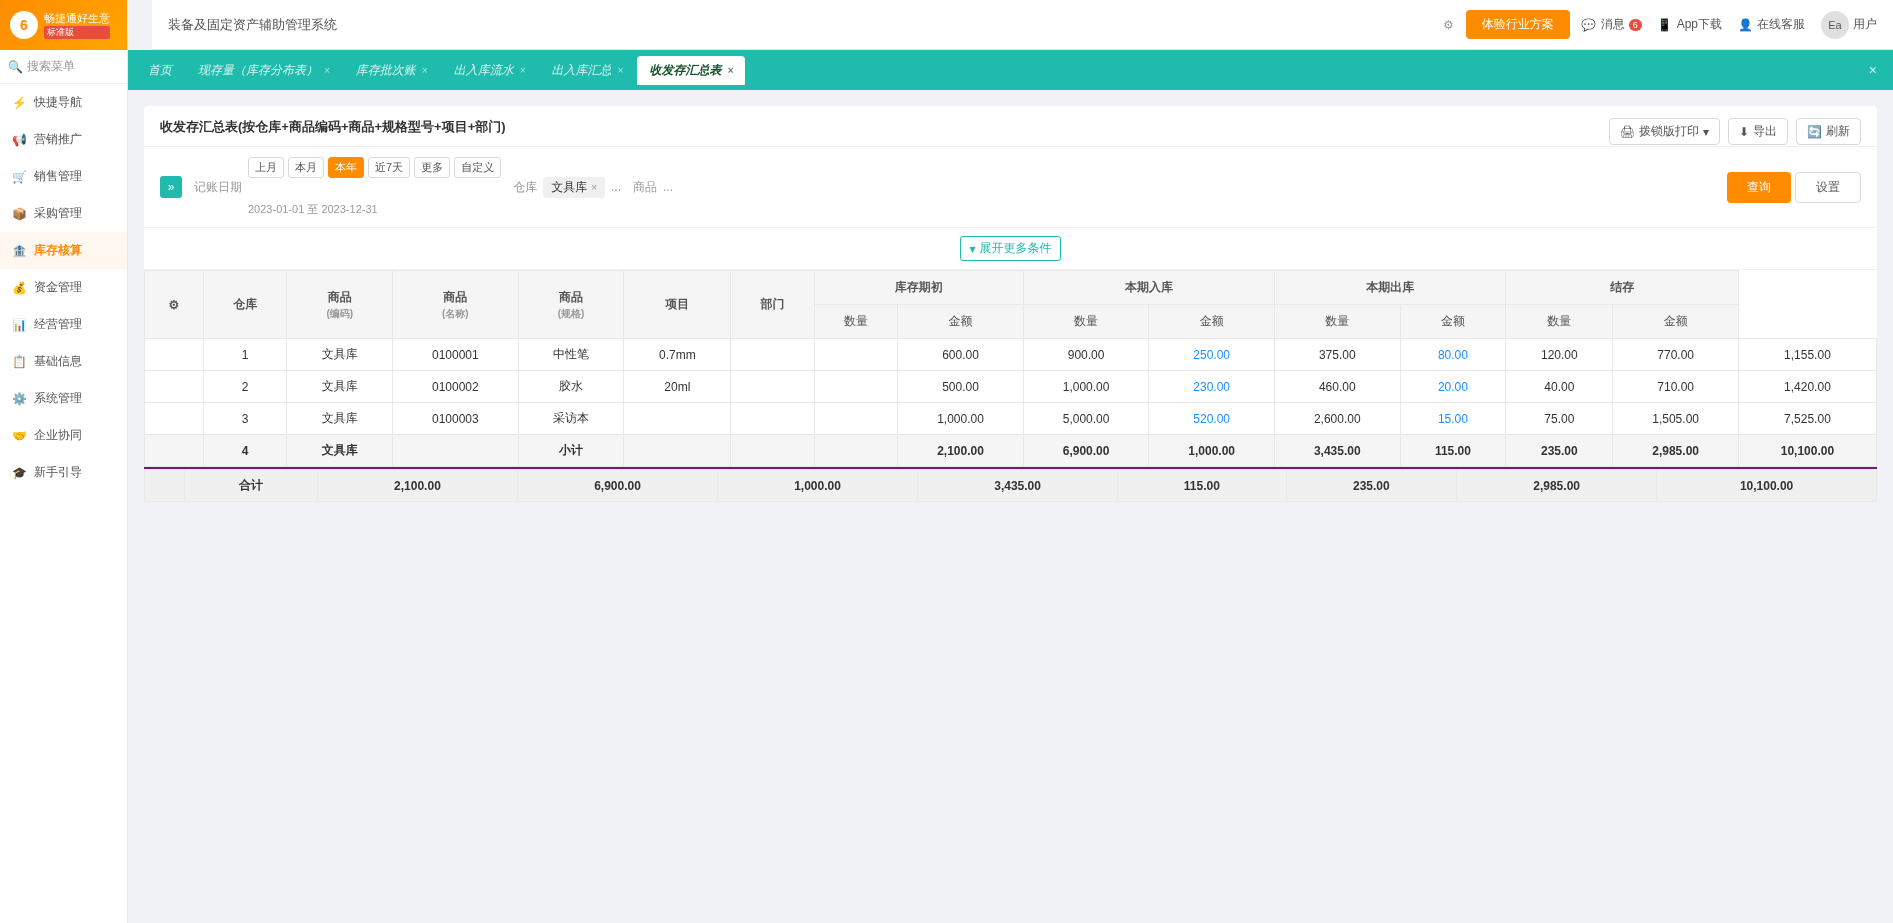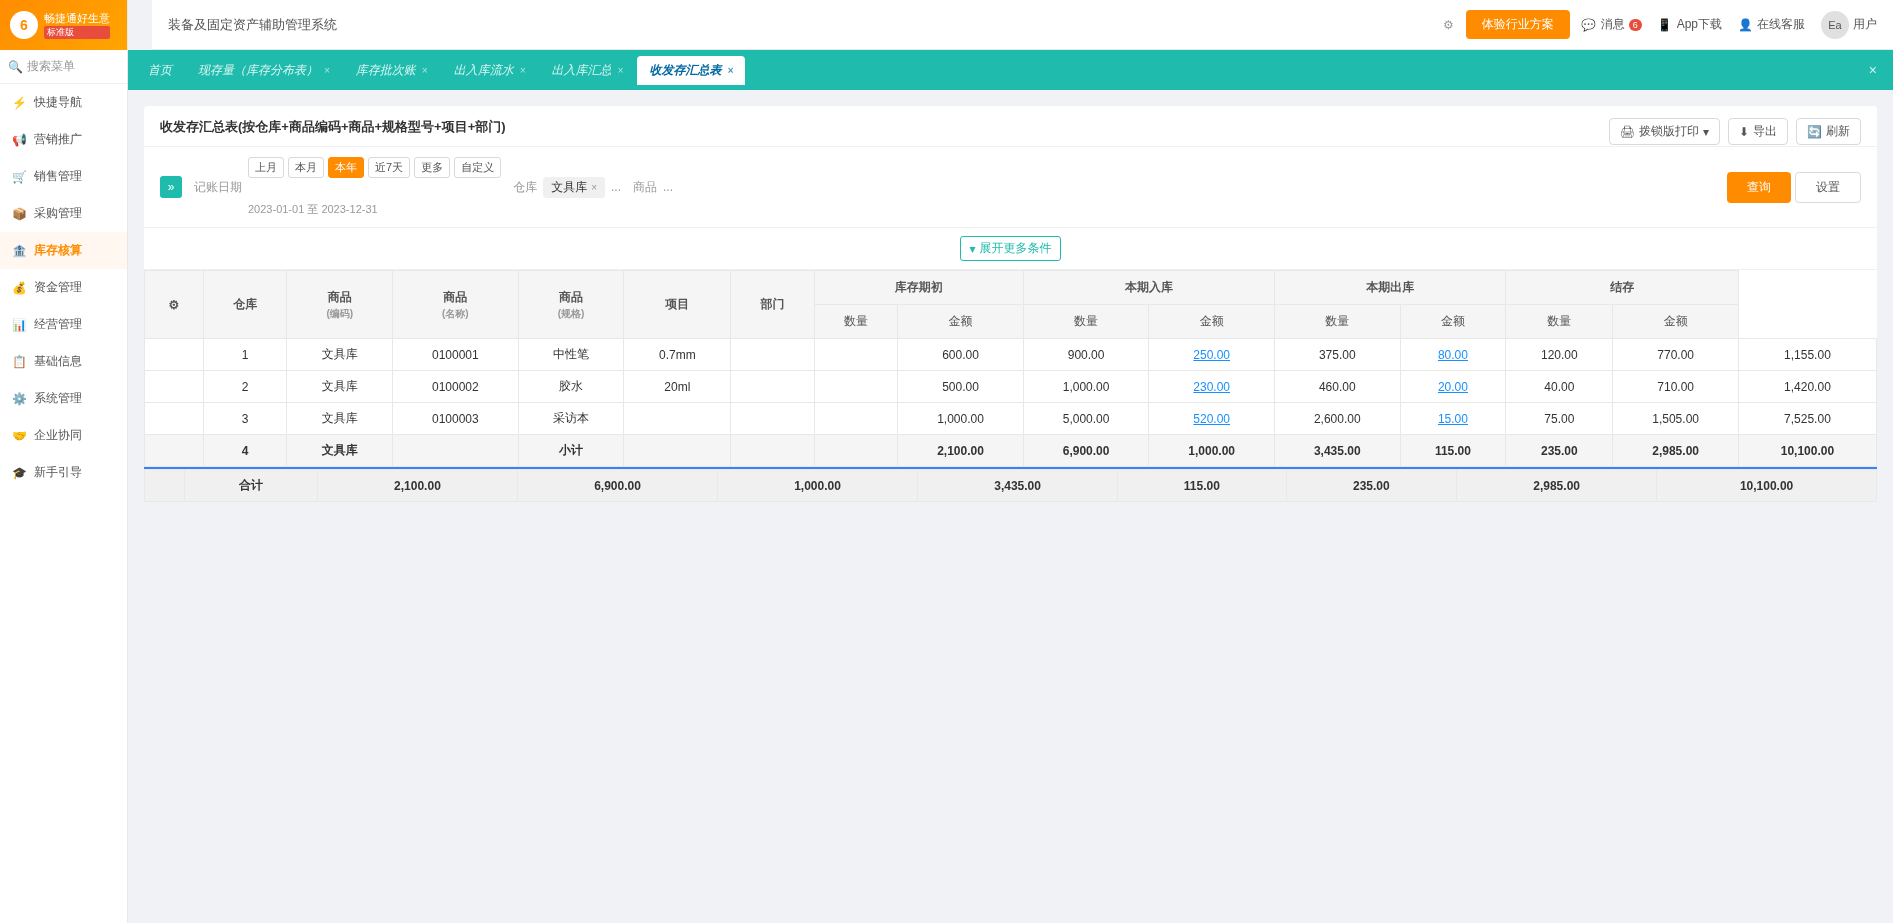--- a/index.html
+++ b/index.html
@@ -55,21 +55,21 @@
     .tab-bar {
       position: fixed; left: 128px; top: 50px; right: 0; height: 40px;
       background: #1fbcad; z-index: 98;
       display: flex; align-items: center; padding: 0 8px; gap: 2px;
     }
     .tab {
       display: flex; align-items: center; gap: 4px;
       padding: 6px 12px; cursor: pointer; border-radius: 4px 4px 0 0;
       font-size: 12px; color: rgba(255,255,255,0.85); white-space: nowrap; font-style: italic;
     }
-    .tab.active { background: #fff; color: #0369a1; font-weight: bold; }
+    .tab.active { background: #fff; color: #14532d; font-weight: bold; }
     .tab-close { font-size: 10px; cursor: pointer; margin-left: 2px; opacity: 0.7; }
 
     
     .main-content {
       margin-left: 128px; margin-top: 90px; padding: 16px;
       min-height: calc(100vh - 90px);
     }
 
     
     .page-header {
@@ -126,21 +126,21 @@
     thead tr th {
       background: #f5f5f5; border: 1px solid #e8e8e8; padding: 8px 10px;
       text-align: center; font-weight: normal; color: #555; white-space: nowrap;
     }
     thead tr.header-row1 th { font-weight: bold; }
     tbody tr td {
       border: 1px solid #e8e8e8; padding: 7px 10px;
       text-align: center; color: #333; background: #fff;
     }
     tbody tr.subtotal td { background: #f5f5f5; font-weight: bold; }
-    .num-link { color: #1890ff; text-decoration: underline; cursor: pointer; }
+    .num-link { color: #1890ff; cursor: pointer; }
     .footer-table { width: 100%; border-collapse: collapse; font-size: 12px; }
     .footer-table td { padding: 7px 10px; border: 1px solid #e8e8e8; text-align: center; background: #f0f0f0; font-weight: bold; }
 
     .close-tab { color: rgba(255,255,255,0.8); cursor: pointer; font-size: 14px; margin-left: auto; padding: 0 8px; }
   </style>
 </head>
 <body>
 
 <div class="sidebar">
   <div class="sidebar-logo">
@@ -427,21 +427,21 @@
             <td>3,435.00</td>
             <td>115.00</td>
             <td>235.00</td>
             <td>2,985.00</td>
             <td>10,100.00</td>
           </tr>
         </tbody>
     </table>
   </div>
 
-  <div style="background:#14532d; border-top: 2px solid #3b82f6;">
+  <div style="background:#14532d; border-top: 2px solid #701a75;">
     <table class="footer-table">
       <tbody>
           <tr>
         <td style="width:40px;"></td>
         <td colspan="6">合计</td>
         <td>2,100.00</td>
         <td>6,900.00</td>
         <td>1,000.00</td>
         <td>3,435.00</td>
         <td>115.00</td>

